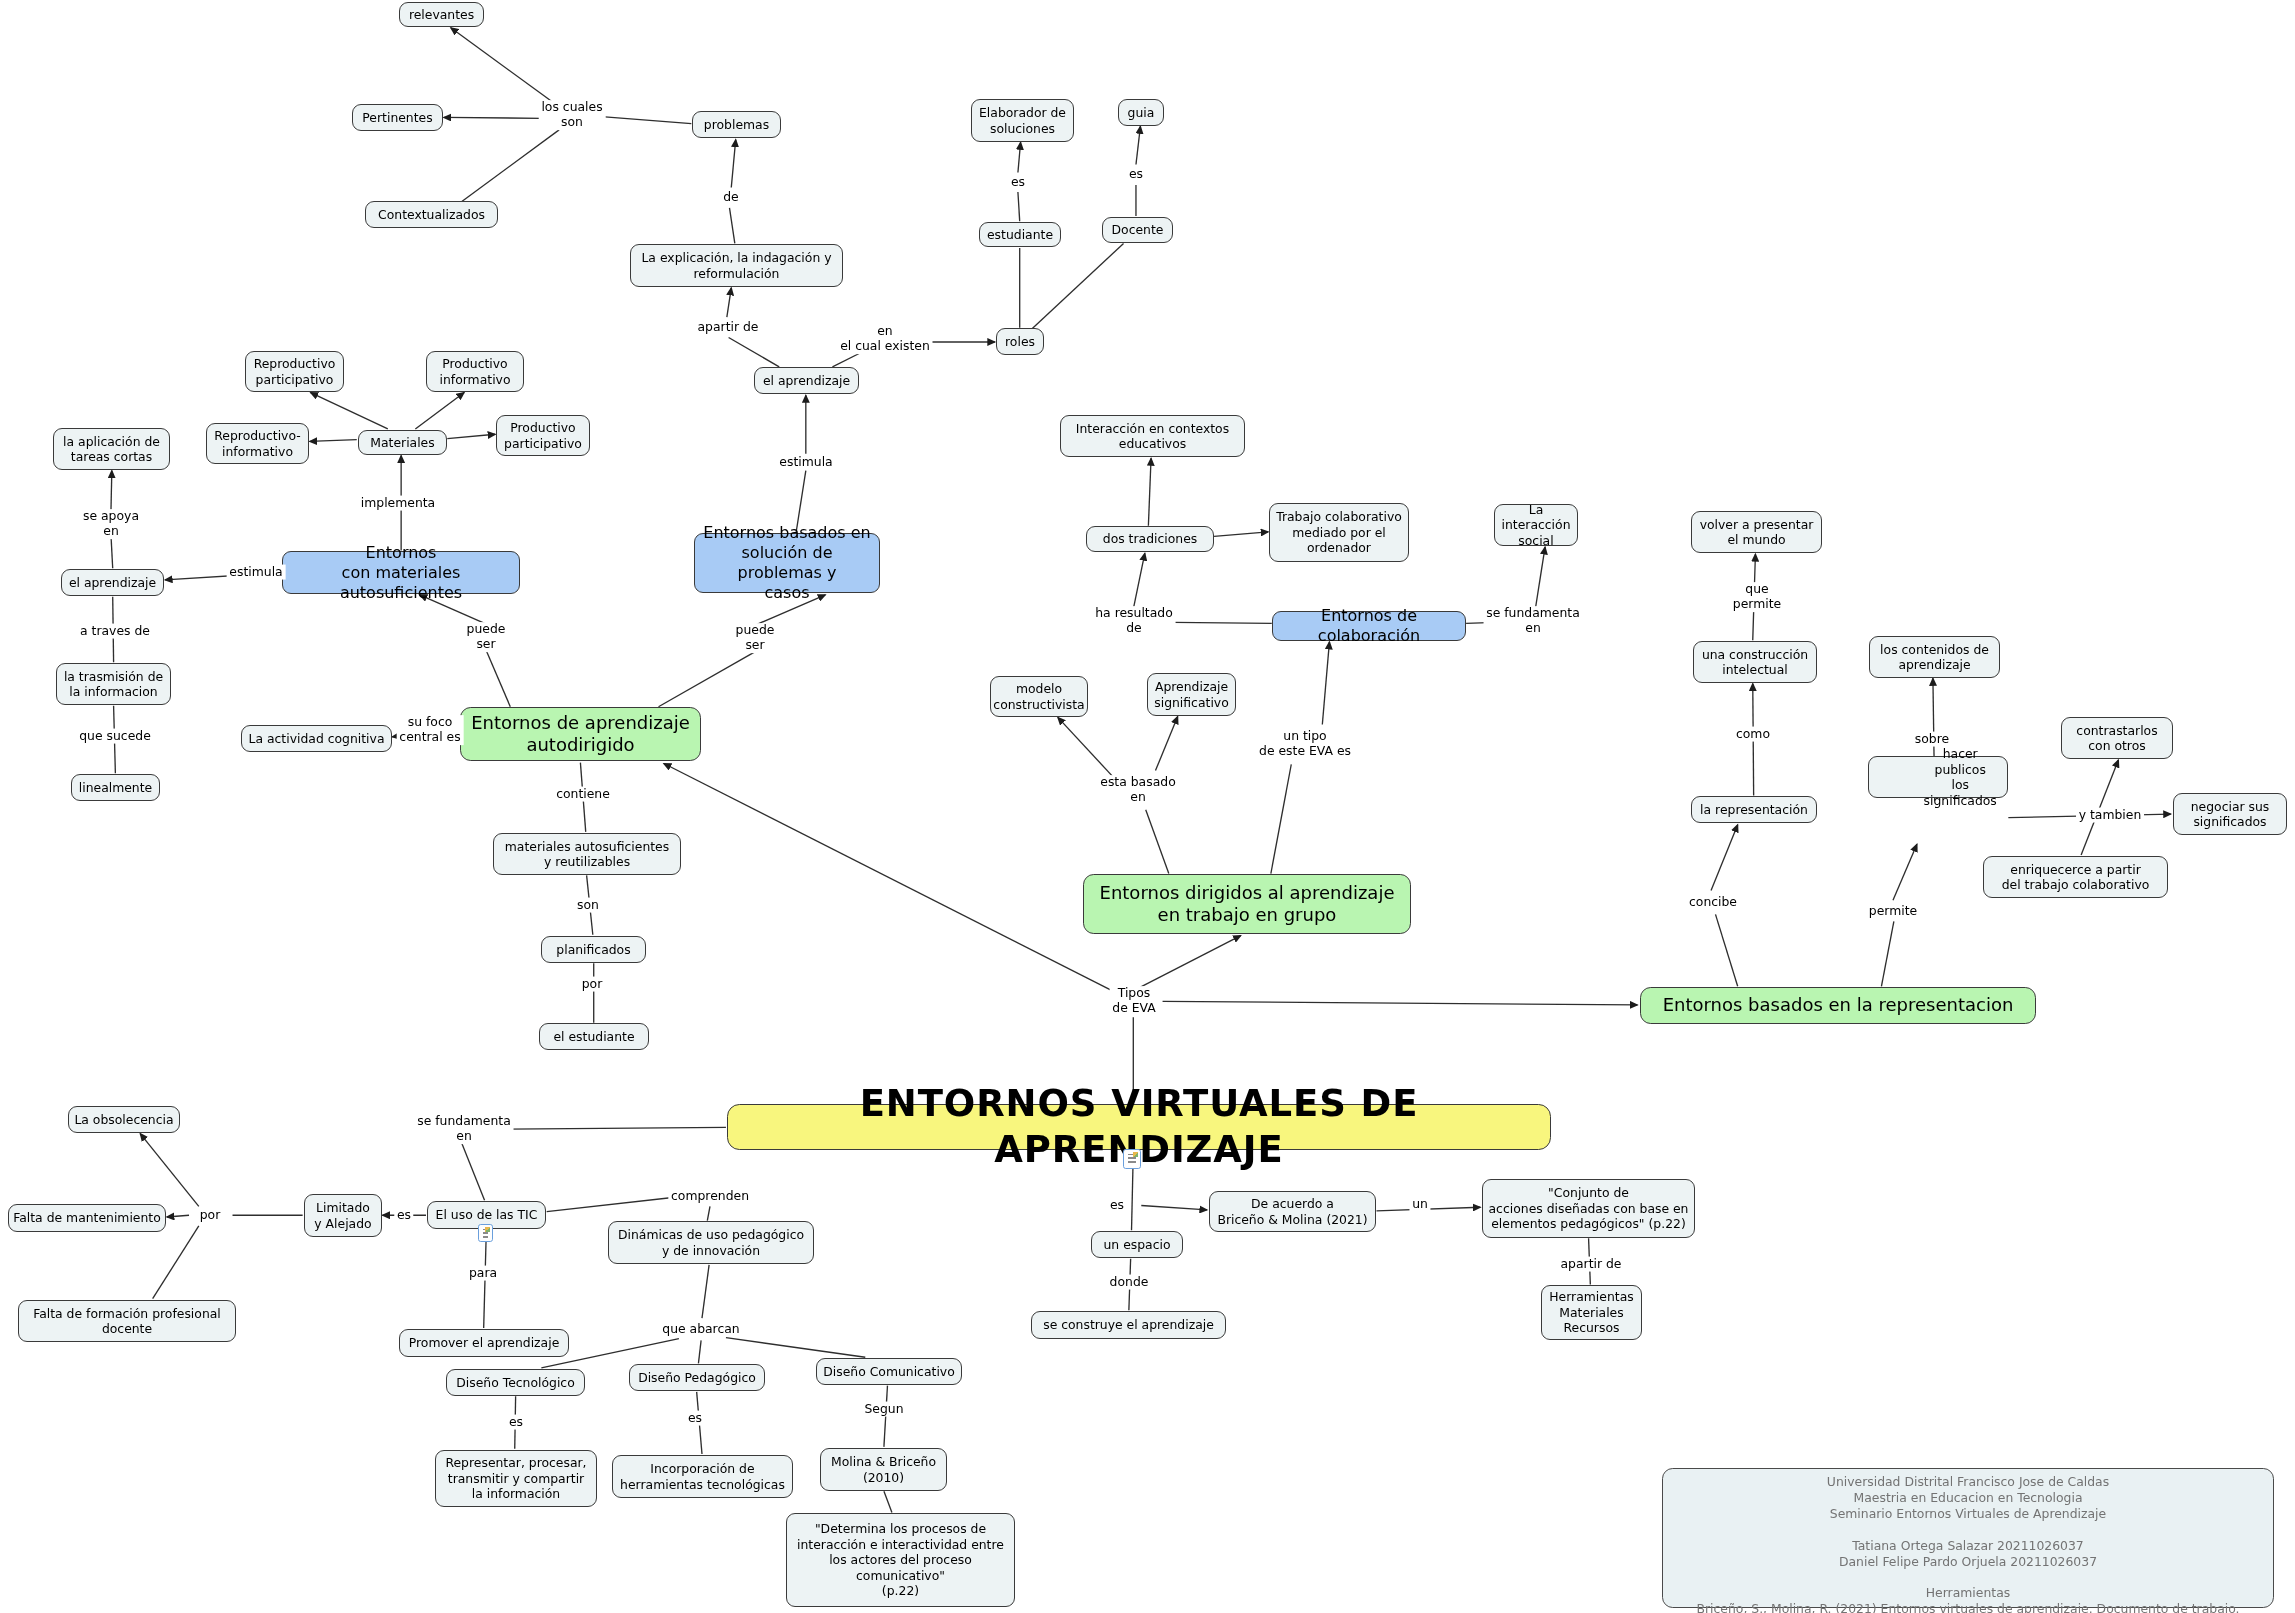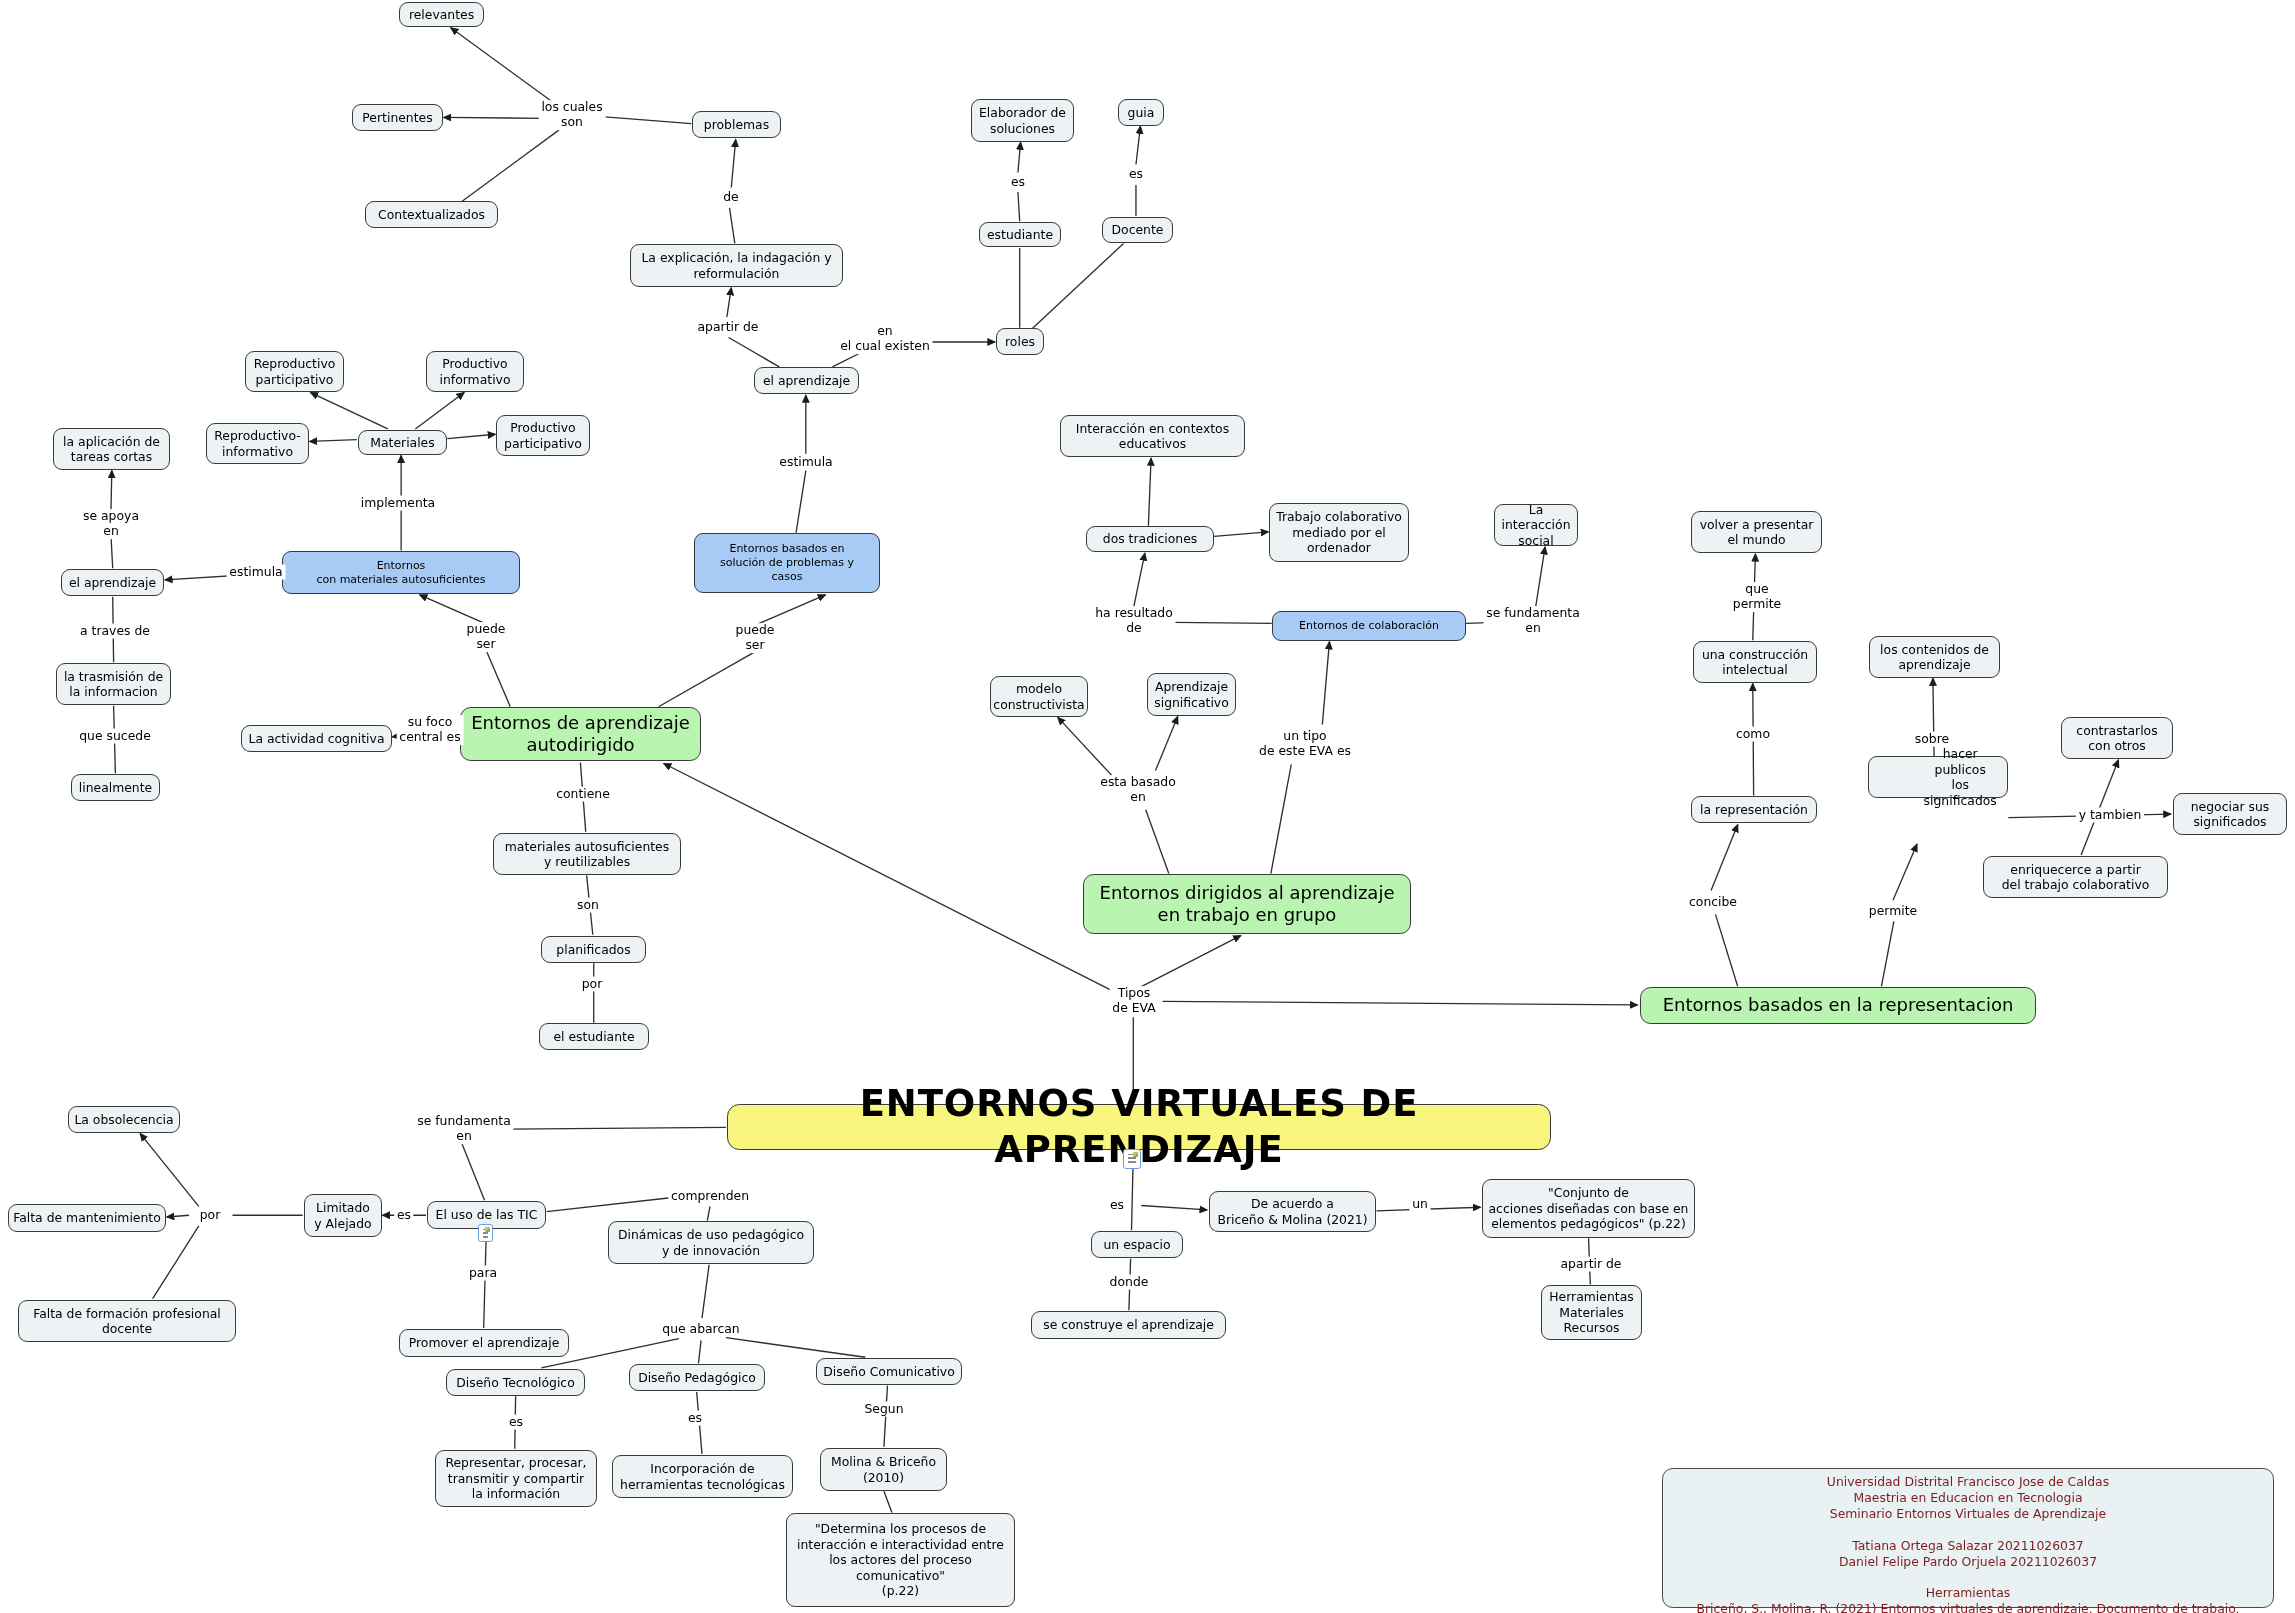--- a/index.html
+++ b/index.html
@@ -3,28 +3,28 @@
 <meta charset="utf-8">
 <style>
   html,body{margin:0;padding:0;background:#ffffff;}
   #canvas{position:relative;width:2295px;height:1614px;background:#ffffff;overflow:hidden;
           font-family:"DejaVu Sans","Liberation Sans",sans-serif;}
   #wires{position:absolute;left:0;top:0;z-index:1;}
   .node{position:absolute;z-index:3;display:flex;align-items:center;justify-content:center;
         text-align:center;white-space:pre-line;box-sizing:border-box;
         border:1.4px solid #3a3a3a;border-radius:9px;background:#edf3f4;color:#000;
         font-size:12.4px;line-height:1.25;padding:0.9px 3.6px;}
-  .node.blue{background:#a8cbf5;font-size:11px;}
+  .node.blue{background:#a8cbf5;font-size:16px;}
   .node.green{background:#b9f5b1;font-size:18px;border-radius:10.7px;}
   .node.yellow{background:#f8f67e;font-size:37px;font-weight:bold;letter-spacing:0.9px;border-radius:12.4px;}
   .node.small13{font-size:12.4px;}
   .link-label{position:absolute;z-index:4;transform:translate(-50%,-50%);text-align:center;
         white-space:pre-line;font-size:12.4px;line-height:1.2;color:#000;background:#ffffff;padding:0 2.7px;}
   .info-box{position:absolute;z-index:3;box-sizing:border-box;border:1.2px solid #4a4a4a;border-radius:10.7px;
-        background:#e9f1f3;text-align:center;font-size:12.4px;line-height:1.28;padding:5.3px 3.6px;color:#7f1d1d;}
+        background:#e9f1f3;text-align:center;font-size:12.4px;line-height:1.28;padding:5.3px 3.6px;color:#737373;}
   .attachment{position:absolute;z-index:5;box-sizing:border-box;background:#fdfdfd;
         border:1.8px solid #6a9fdc;border-radius:2.7px;}
   .attachment .pg{position:absolute;left:1.8px;top:1.8px;right:1.8px;bottom:1.8px;background:#fff;}
   .attachment .pg i{display:block;height:1.8px;background:#8a8a8a;margin:1.8px 1.8px 0 1.8px;}
   .attachment .pic{position:absolute;right:1.8px;top:1.8px;width:5.3px;height:5.3px;
         background:linear-gradient(135deg,#e8b84b 50%,#7fb36a 50%);}
 </style>
 </head>
 <body>
 

